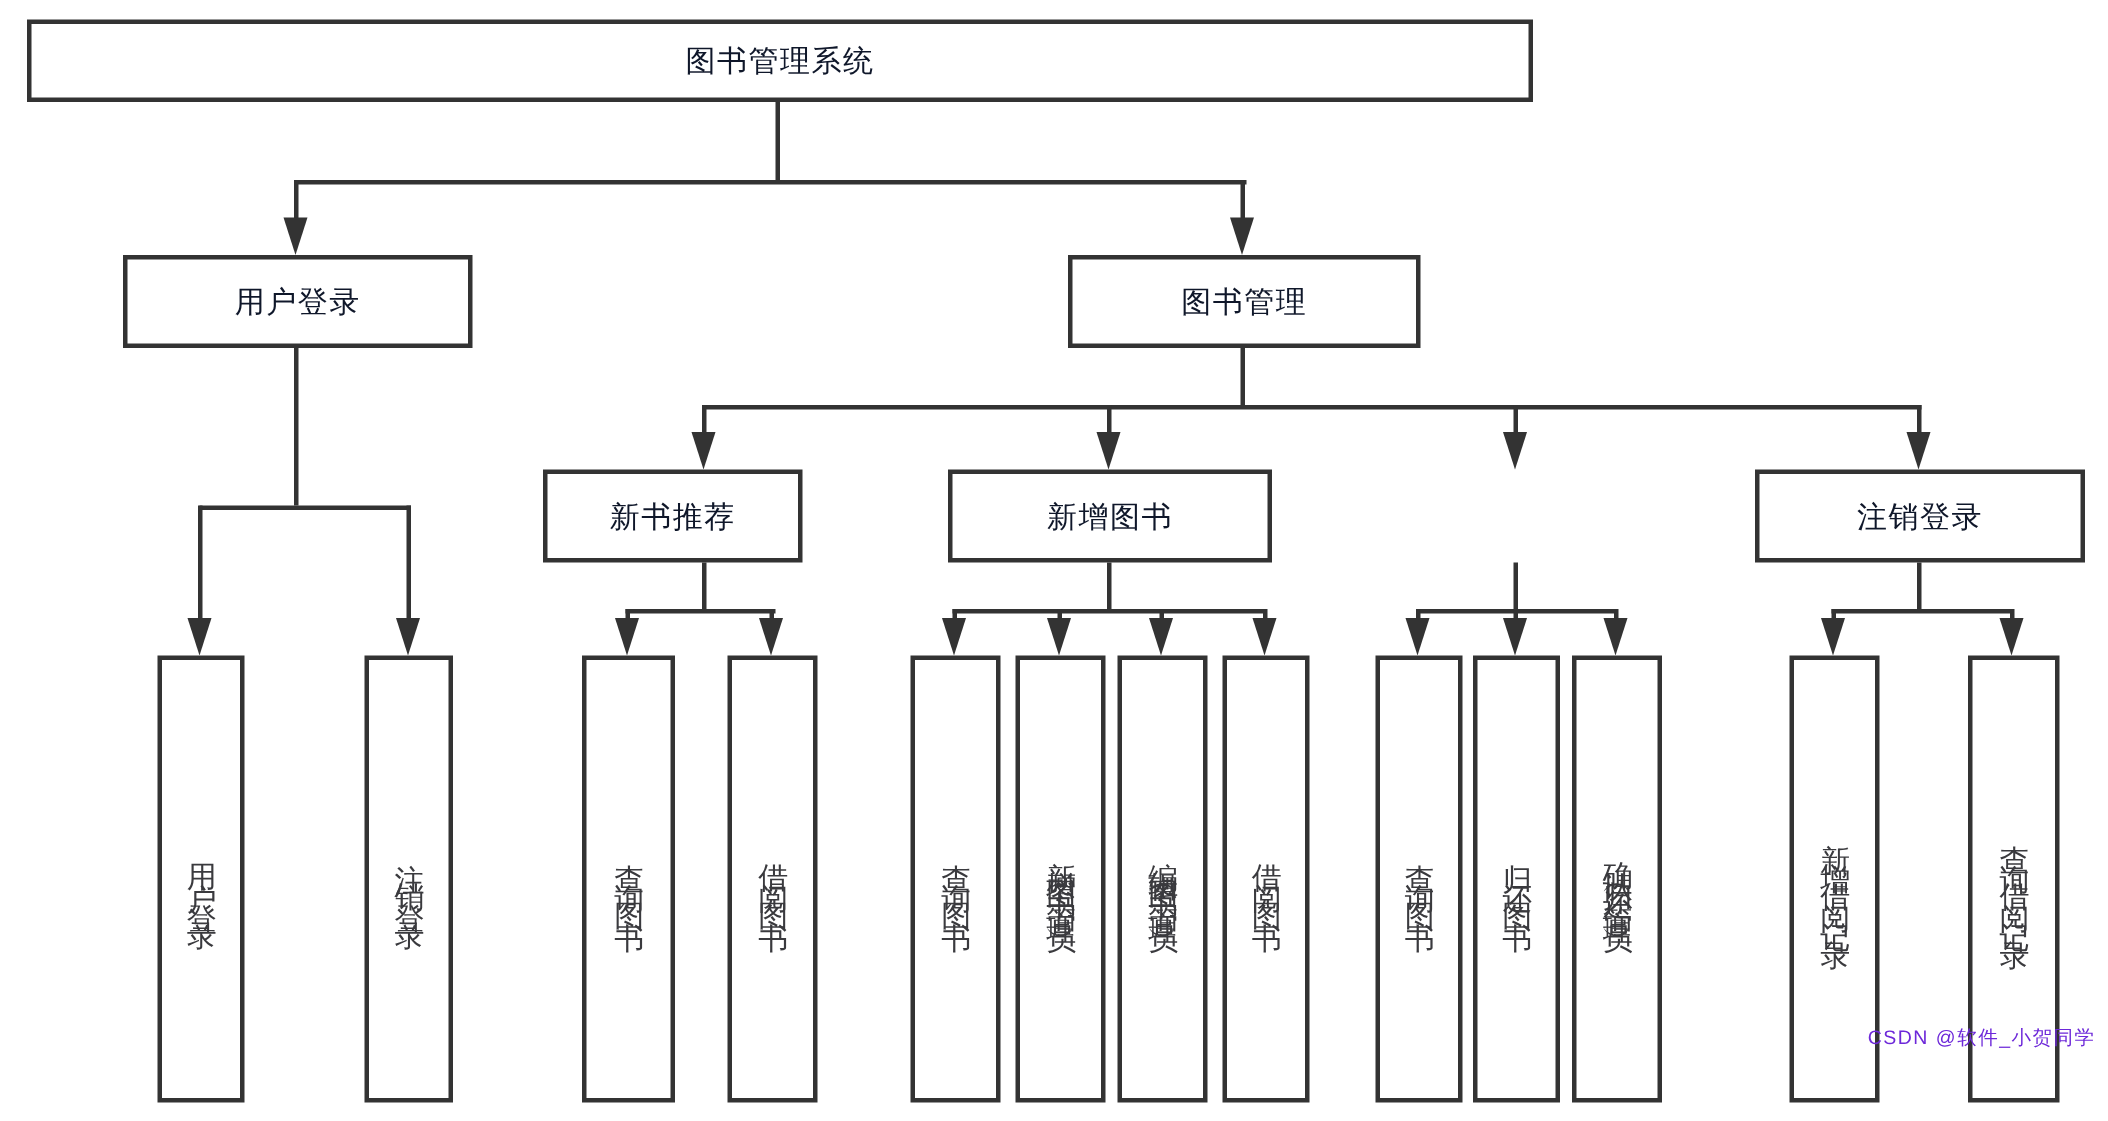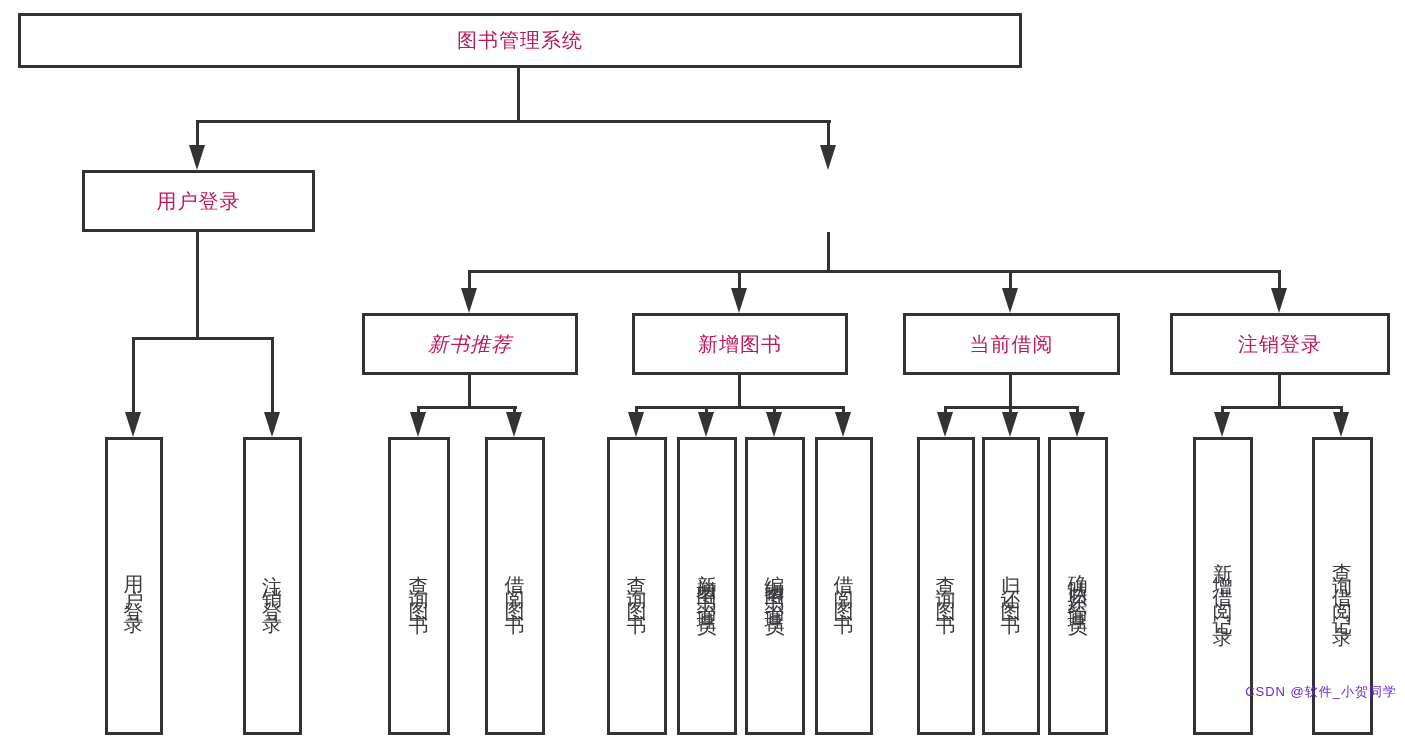--- a/index.html
+++ b/index.html
@@ -12,21 +12,21 @@
     overflow:hidden;
   }
   .hbox{
     position:absolute;
     box-sizing:border-box;
     border:3px solid #333333;
     background:#ffffff;
     display:flex;align-items:center;justify-content:center;
     font-size:20px;
     letter-spacing:1px;
-    color:#be185d;
+    color:#0f172a;
     text-align:center;
   }
   .vbox{
     position:absolute;
     box-sizing:border-box;
     border:3px solid #333333;
     background:#ffffff;
     top:437px;height:298px;
     display:flex;align-items:center;justify-content:center;
     font-size:20px;
@@ -67,47 +67,47 @@
   <div class="vline" style="left:517px;top:68px;height:52px;"></div>
   <div class="hline" style="left:197px;top:120px;width:634px;"></div>
   <div class="vline" style="left:196px;top:120px;height:28px;"></div>
   <div class="arw" style="left:189px;top:145px;"></div>
   <div class="vline" style="left:827px;top:120px;height:28px;"></div>
   <div class="arw" style="left:820px;top:145px;"></div>
 
   <div class="hbox" style="left:82px;top:170px;width:233px;height:62px;">
     <span>用户登录</span>
   </div>
+  <div class="hbox" style="left:712px;top:170px;width:235px;height:62px;">
+    <span>图书管理</span>
+  </div>
 
   <div class="vline" style="left:196px;top:232px;height:105px;"></div>
   <div class="hline" style="left:133px;top:337px;width:141px;"></div>
   <div class="vline" style="left:132px;top:337px;height:78px;"></div>
   <div class="arw" style="left:125px;top:412px;"></div>
   <div class="vline" style="left:271px;top:337px;height:78px;"></div>
   <div class="arw" style="left:264px;top:412px;"></div>
 
   <div class="vline" style="left:827px;top:232px;height:40px;"></div>
   <div class="hline" style="left:468px;top:270px;width:813px;"></div>
   <div class="vline" style="left:468px;top:270px;height:20px;"></div>
   <div class="arw" style="left:461px;top:288px;"></div>
   <div class="vline" style="left:738px;top:270px;height:20px;"></div>
   <div class="arw" style="left:731px;top:288px;"></div>
   <div class="vline" style="left:1009px;top:270px;height:20px;"></div>
   <div class="arw" style="left:1002px;top:288px;"></div>
   <div class="vline" style="left:1278px;top:270px;height:20px;"></div>
   <div class="arw" style="left:1271px;top:288px;"></div>
 
-  <div class="hbox" style="left:362px;top:313px;width:216px;height:62px;font-style:italic;">
+  <div class="hbox" style="left:362px;top:313px;width:173px;height:62px;">
     <span>新书推荐</span>
   </div>
   <div class="hbox" style="left:632px;top:313px;width:216px;height:62px;">
     <span>新增图书</span>
-  </div>
-  <div class="hbox" style="left:903px;top:313px;width:217px;height:62px;">
-    <span>当前借阅</span>
   </div>
   <div class="hbox" style="left:1170px;top:313px;width:220px;height:62px;">
     <span>注销登录</span>
   </div>
 
   <div class="vline" style="left:468px;top:375px;height:31px;"></div>
   <div class="hline" style="left:417px;top:406px;width:100px;"></div>
   <div class="vline" style="left:417px;top:406px;height:9px;"></div>
   <div class="arw" style="left:410px;top:412px;"></div>
   <div class="vline" style="left:513px;top:406px;height:9px;"></div>

